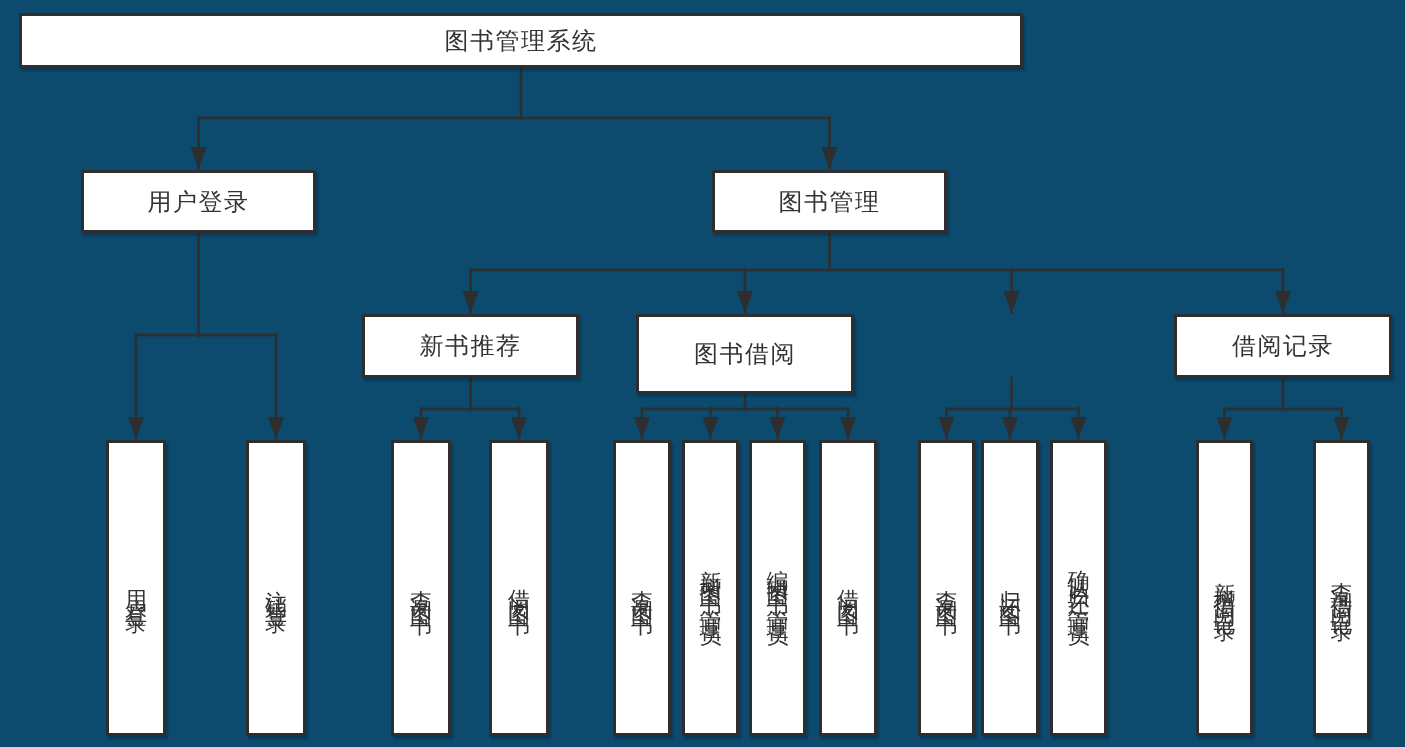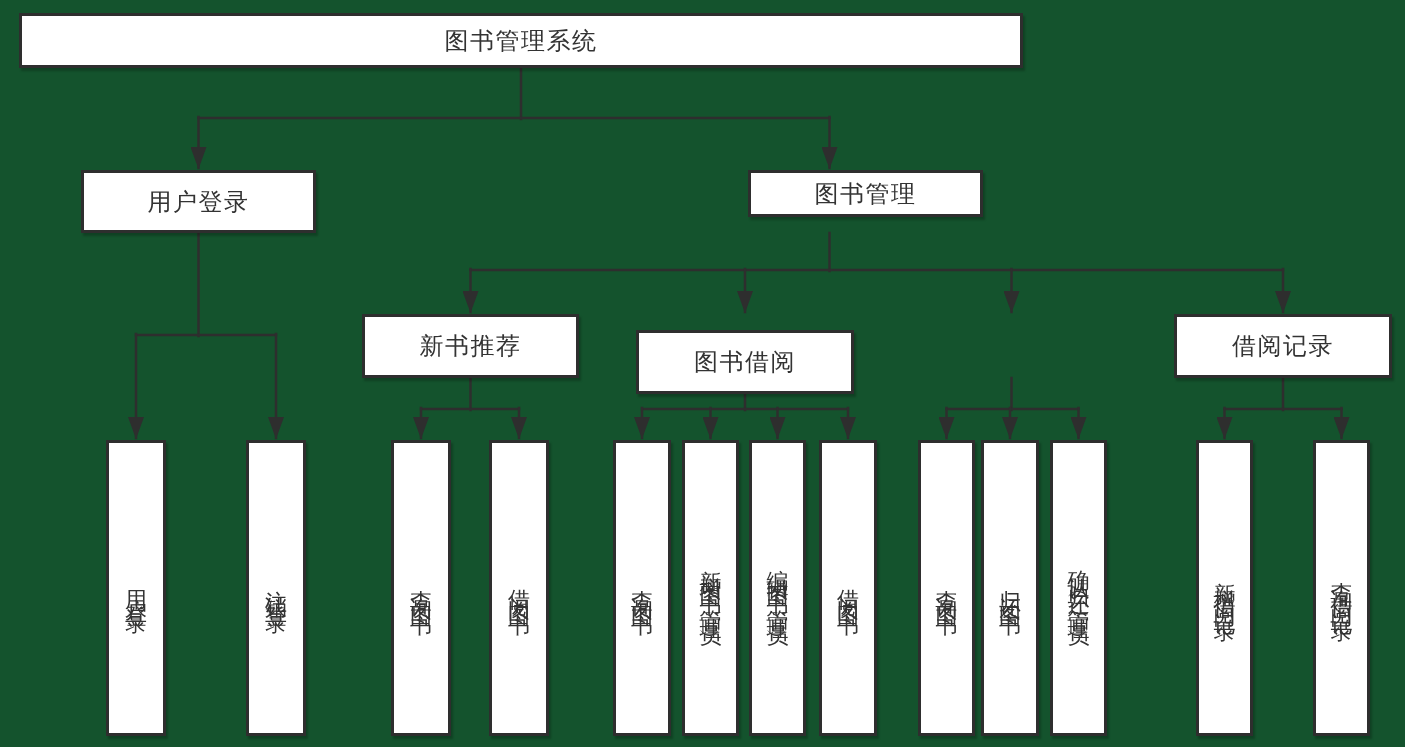--- a/index.html
+++ b/index.html
@@ -5,21 +5,21 @@
   html, body {
     margin: 0;
     padding: 0;
     background: #ffffff;
     font-family: "Liberation Sans", sans-serif;
   }
   .canvas {
     position: relative;
     width: 1405px;
     height: 747px;
-    background: #14532d;
+    background: #0c4a6e;
     overflow: hidden;
   }
   .connectors {
     position: absolute;
     left: 0;
     top: 0;
     pointer-events: none;
   }
   .node {
     position: absolute;
@@ -124,28 +124,28 @@
     </g>
   </svg>
 
   <div class="node" style="left:19px;top:13px;width:1004px;height:55px">
     <span class="h-label">图书管理系统</span>
   </div>
 
   <div class="node" style="left:81px;top:170px;width:235px;height:63px">
     <span class="h-label">用户登录</span>
   </div>
-  <div class="node" style="left:748px;top:170px;width:235px;height:47px">
+  <div class="node" style="left:712px;top:170px;width:235px;height:63px">
     <span class="h-label">图书管理</span>
   </div>
 
   <div class="node" style="left:362px;top:314px;width:217px;height:64px">
     <span class="h-label">新书推荐</span>
   </div>
-  <div class="node" style="left:636px;top:330px;width:218px;height:64px">
+  <div class="node" style="left:636px;top:314px;width:218px;height:80px">
     <span class="h-label">图书借阅</span>
   </div>
   <div class="node" style="left:1174px;top:314px;width:218px;height:64px">
     <span class="h-label">借阅记录</span>
   </div>
 
   <div class="node" style="left:106px;top:440px;width:60px;height:296px">
     <span class="v-label">用户登录</span>
   </div>
   <div class="node" style="left:246px;top:440px;width:60px;height:296px">

